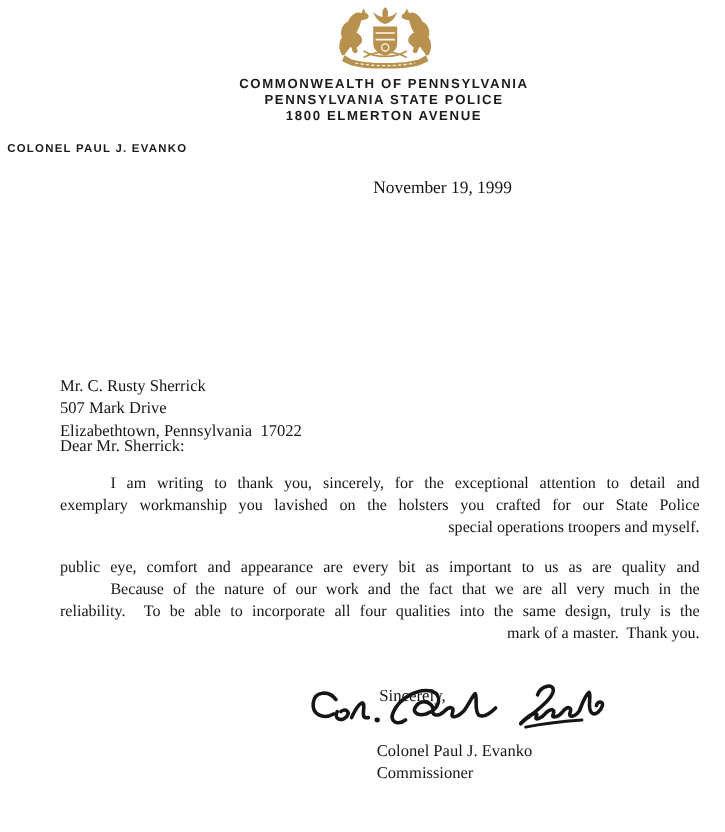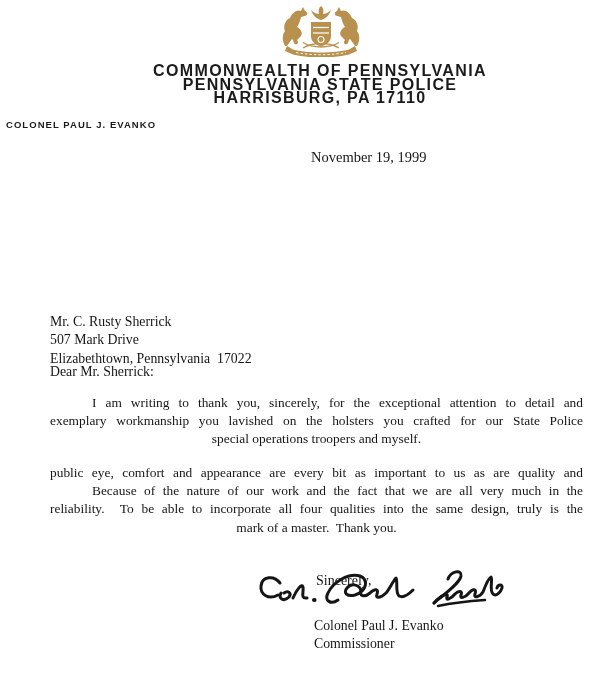--- a/index.html
+++ b/index.html
@@ -5,37 +5,37 @@
   html,body { margin:0; padding:0; background:#ffffff; }
   .page {
     position:relative; width:604px; height:693px; background:#ffffff;
     font-family:"Liberation Serif", serif; color:#161616; overflow:hidden;
   }
   
   .crest { position:absolute; left:277px; top:5px; width:88px; height:52px; }
   .letterhead {
     position:absolute; left:152px; top:64px; width:336px; text-align:center;
     font-family:"Liberation Sans", sans-serif; font-weight:700;
-    font-size:16px; line-height:13.6px; letter-spacing:1.35px; color:#1b1b1b;
+    font-size:11px; line-height:13.6px; letter-spacing:1.35px; color:#1b1b1b;
   }
   .official-name {
     position:absolute; left:6px; top:119px;
     font-family:"Liberation Sans", sans-serif; font-weight:700;
     font-size:9.5px; letter-spacing:1.05px; color:#1b1b1b;
   }
   
   .date-line { position:absolute; left:311px; top:149px; font-size:14.5px; }
   .recipient { position:absolute; left:50px; top:313px; font-size:13.8px; line-height:18.4px; }
   .recipient div { white-space:pre-wrap; }
   .salutation { position:absolute; left:50px; top:364px; font-size:13.8px; }
   .para { position:absolute; left:50px; width:533px; font-size:13.4px; line-height:18.2px; }
   #para1 { top:394px; }
   #para2 { top:464px; }
   .jl { text-align:justify; text-align-last:justify; white-space:pre-wrap; }
-  .ll { text-align:center; white-space:pre-wrap; }
+  .ll { text-align:right; white-space:pre-wrap; }
   .indent { text-indent:42px; }
   .closing { position:absolute; left:316px; top:553px; font-size:14px;margin-top:20px; }
   .sig-svg { position:absolute; left:252px; top:567px; width:252px; height:48px; }
   .sig-block { position:absolute; left:314px; top:617px; font-size:13.8px; line-height:18.4px; }
 </style>
 </head>
 <body>
 
 <div class="page">
 
@@ -63,21 +63,21 @@
       <line x1="36" y1="28" x2="52" y2="28" stroke-width="1.3"></line>
       <circle cx="44" cy="34.5" r="3" stroke-width="1.1"></circle>
 
       <path d="M 19 47.5 C 36 50.5 52 50.5 69 47.5" stroke-width="1" stroke-dasharray="2.5 2"></path>
     </g>
   </svg>
 
   <div class="letterhead">
     <div>COMMONWEALTH OF PENNSYLVANIA</div>
     <div>PENNSYLVANIA STATE POLICE</div>
-    <div>HARRISBURG, PA 17110</div>
+    <div>1800 ELMERTON AVENUE</div>
   </div>
 
   <div class="official-name">COLONEL PAUL J. EVANKO</div>
 
   <div class="date-line">November 19, 1999</div>
 
   <div class="recipient">
     <div>Mr. C. Rusty Sherrick</div>
     <div>507 Mark Drive</div>
     <div>Elizabethtown, Pennsylvania  17022</div>

